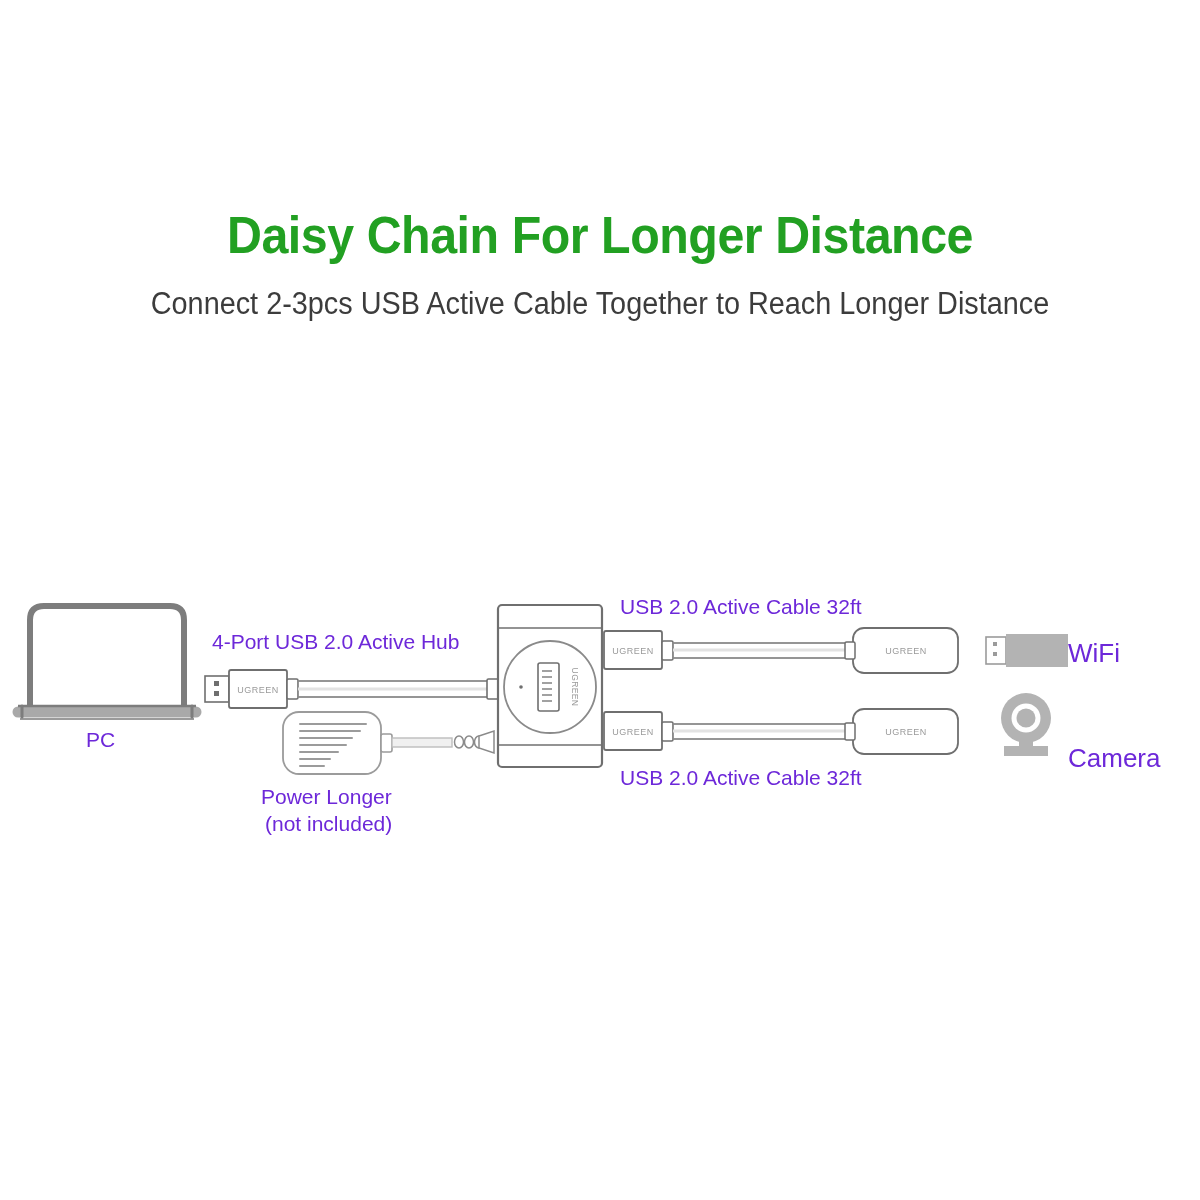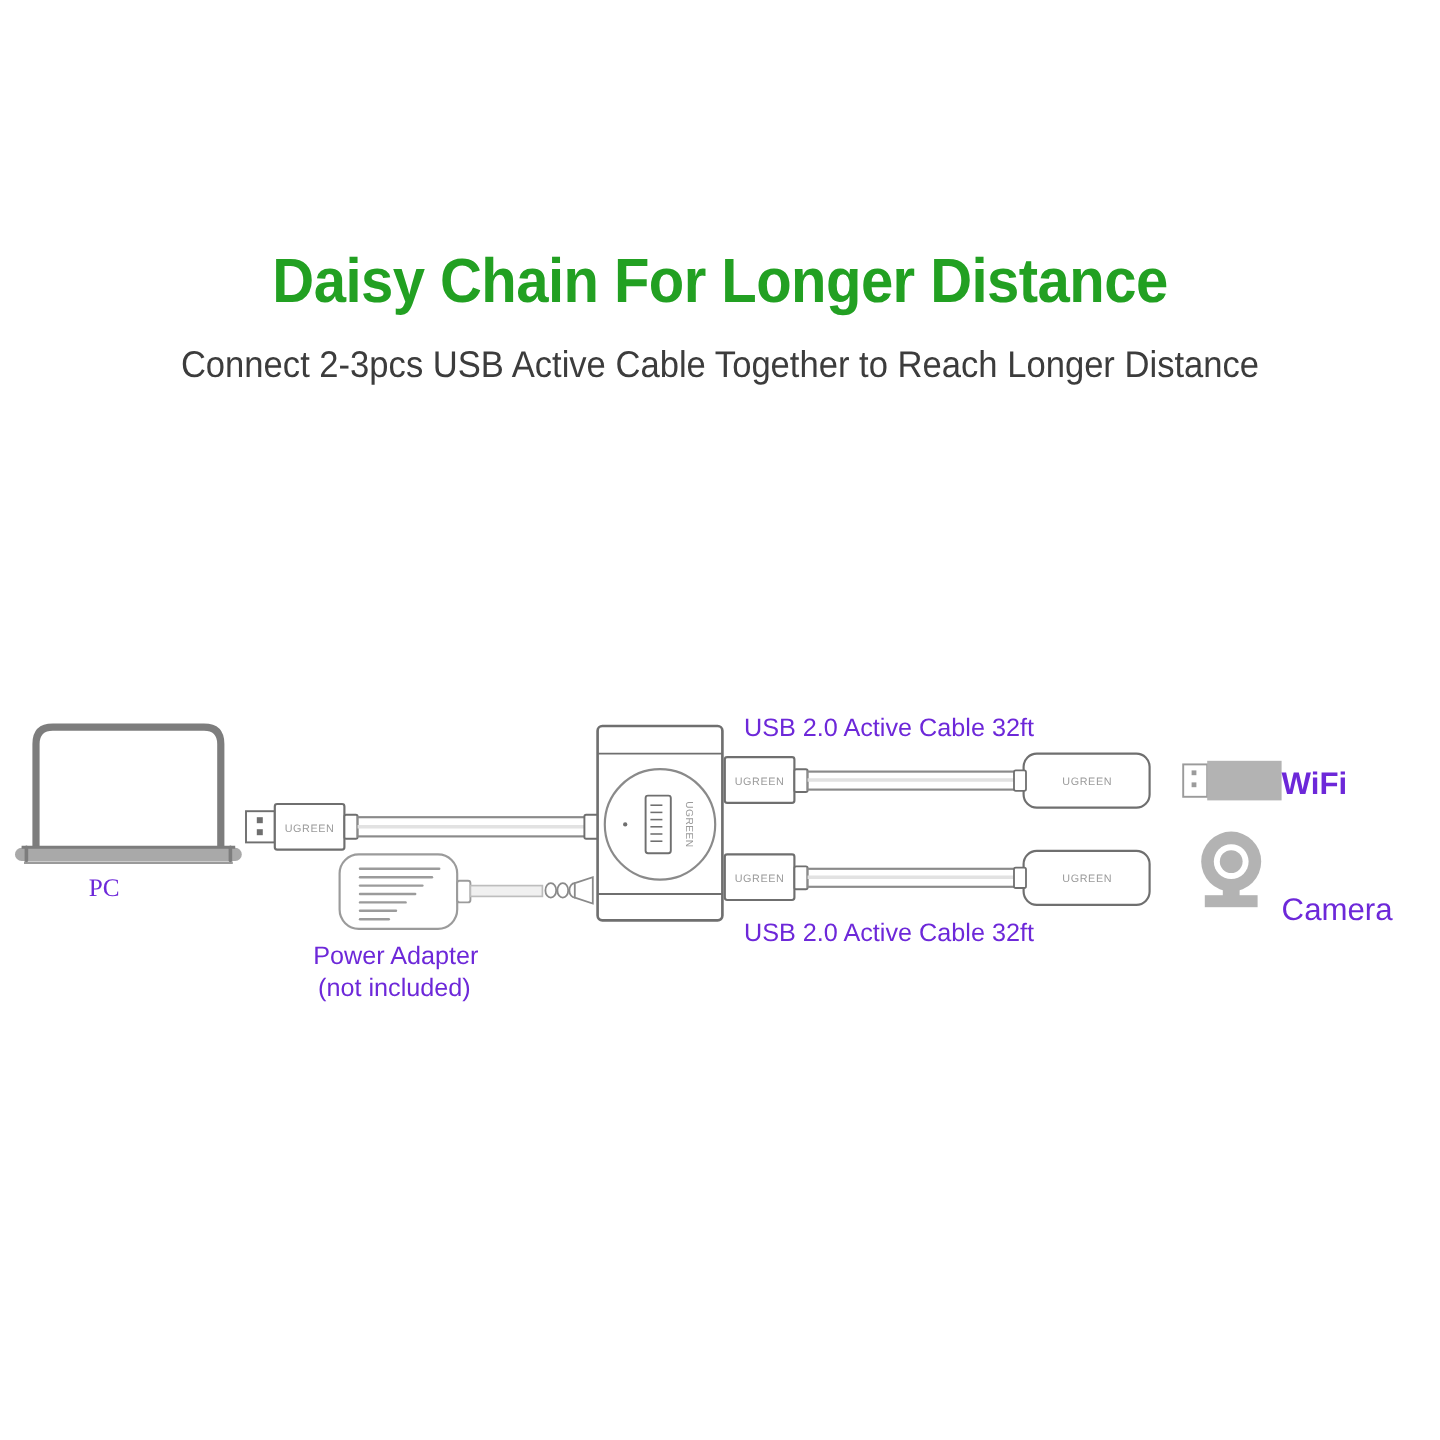--- a/index.html
+++ b/index.html
@@ -50,25 +50,25 @@
     width: 1200px;
     height: 1200px;
   }
   .dlabel {
     position: absolute;
     font-size: 21px;
     color: #6d28d9;
     white-space: nowrap;
     font-family: "Liberation Sans", sans-serif;
   }
-  #lbl-pc { left: 74px; top: 728px; font-family: Liberation Serif, serif; }
+  #lbl-pc { left: 86px; top: 728px; }
   #lbl-hub { left: 212px; top: 630px; }
   #lbl-cable-top { left: 620px; top: 595px; }
   #lbl-cable-bottom { left: 620px; top: 766px; }
-  #lbl-wifi { left: 1068px; top: 638px; font-size: 26px; font-weight: bold; }
+  #lbl-wifi { left: 1068px; top: 638px; font-size: 26px; }
   #lbl-camera { left: 1068px; top: 708px; font-size: 26px; margin-top: 35px; }
   #lbl-pa1 { left: 261px; top: 785px; }
   #lbl-pa2 { left: 265px; top: 812px; text-align: right; }
 </style>
 </head>
 <body>
 
 <div id="page">
 
   <div class="hd" id="title">Daisy Chain For Longer Distance</div>
@@ -185,20 +185,21 @@
       <circle cx="1026" cy="718" r="25" fill="#b3b3b3"></circle>
       <circle cx="1026" cy="718" r="14.5" fill="#ffffff"></circle>
       <circle cx="1026" cy="718" r="9.5" fill="#b3b3b3"></circle>
       <path d="M1019 739 L1033 739 L1033 749 L1019 749 Z" fill="#b3b3b3"></path>
       <rect x="1004" y="746" width="44" height="10" fill="#b3b3b3"></rect>
     </g>
 
   </svg>
 
   <div class="dlabel" id="lbl-pc">PC</div>
+  <div class="dlabel" id="lbl-hub">4-Port USB 2.0 Active Hub</div>
   <div class="dlabel" id="lbl-cable-top">USB 2.0 Active Cable 32ft</div>
   <div class="dlabel" id="lbl-cable-bottom">USB 2.0 Active Cable 32ft</div>
   <div class="dlabel" id="lbl-wifi">WiFi</div>
   <div class="dlabel" id="lbl-camera">Camera</div>
-  <div class="dlabel" id="lbl-pa1">Power Adapter</div>
+  <div class="dlabel" id="lbl-pa1">Power Longer</div>
   <div class="dlabel" id="lbl-pa2">(not included)</div>
 
 </div>
 
 </body></html>

